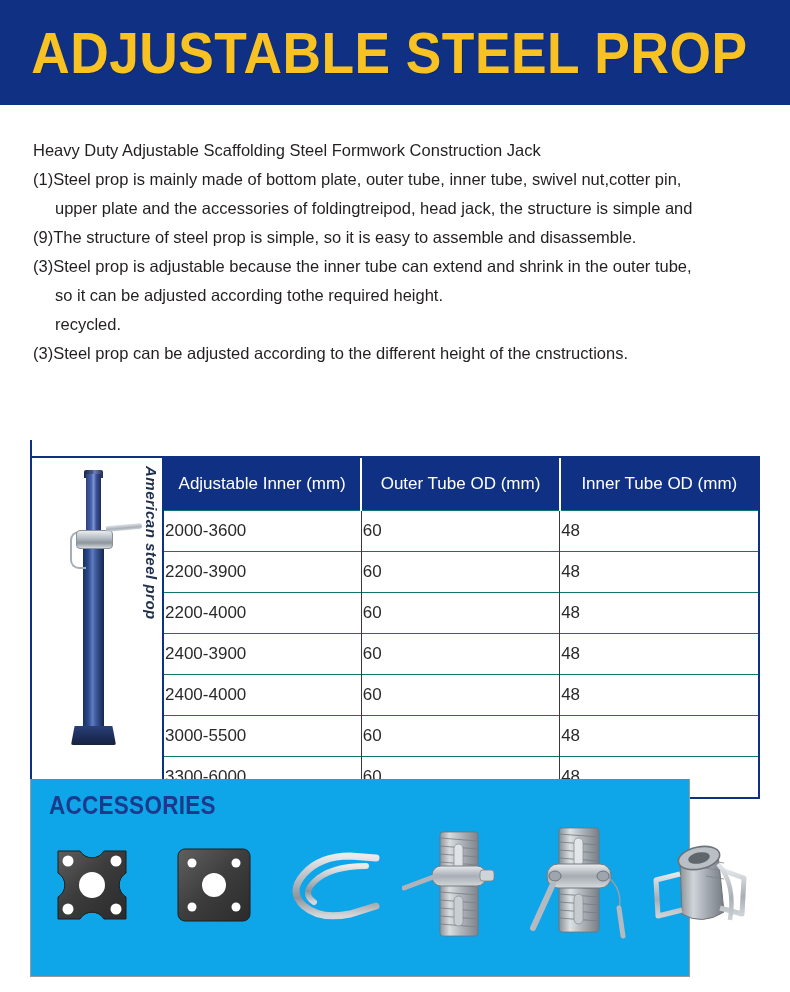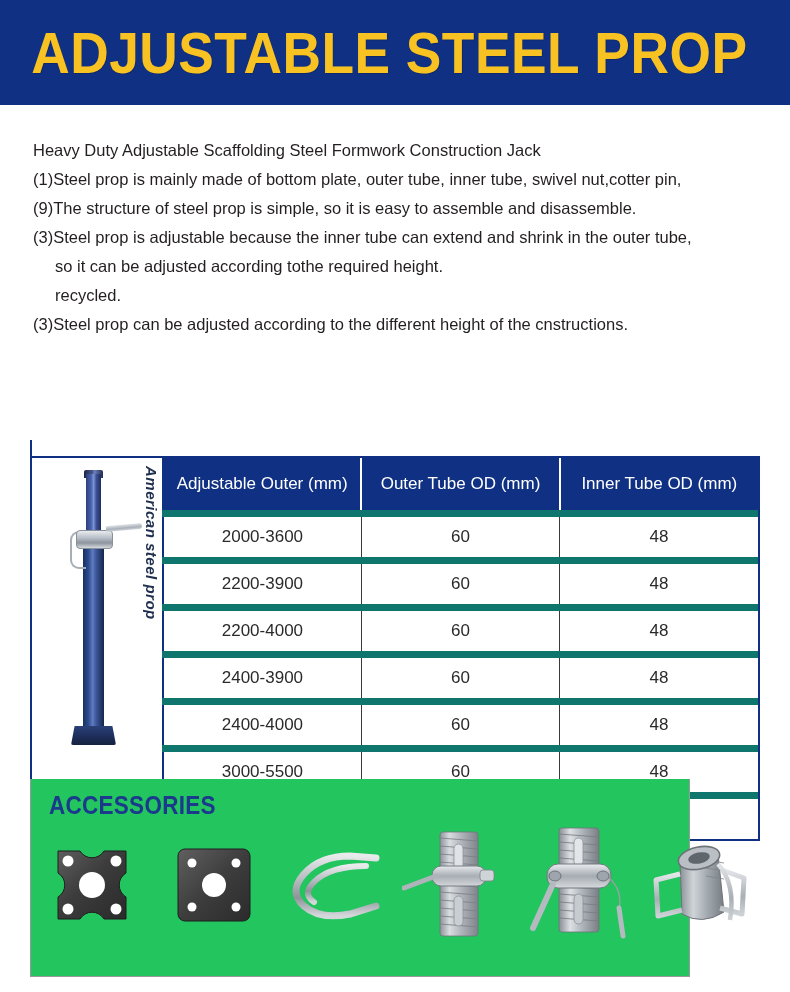--- a/index.html
+++ b/index.html
@@ -184,42 +184,42 @@
     height: 52px;
     text-align: center;
     border-right: 2px solid #ffffff;
     padding: 0 4px;
   }
   th.col-head.last {
     border-right: none;
   }
   td.data-cell {
     height: 38px;
-    text-align: center;
+    text-align: left;
     font-size: 17px;
     color: #2a2a2a;
-    border-top: 7px solid #0f766e;
+    border-top: 1px solid #0f766e;
     border-right: 1px solid #3a3a3a;
     background: #ffffff;
   }
   td.data-cell.last {
     border-right: none;
   }
 
   
   .acc-panel {
     position: absolute;
     left: 30px;
     top: 779px;
     width: 660px;
     height: 198px;
     border: 1px solid #9a9a9a;
     border-top: none;
     box-sizing: border-box;
-    background: #22c55e;
+    background: #0ea5e9;
   }
   .acc-title {
     position: absolute;
     left: 18px;
     top: 12px;
     font-family: "Liberation Sans Narrow", "Liberation Sans", sans-serif;
     font-size: 25px;
     font-weight: bold;
     color: #1b3a8c;
     letter-spacing: 0.3px;
@@ -258,20 +258,21 @@
 </head>
 <body>
 
 <div class="banner">
   <div class="banner-title">ADJUSTABLE STEEL PROP</div>
 </div>
 
 <div class="desc">
   <div class="desc-line">Heavy Duty Adjustable Scaffolding Steel Formwork Construction Jack</div>
   <div class="desc-line">(1)Steel prop is mainly made of bottom plate, outer tube, inner tube, swivel nut,cotter pin,</div>
+  <div class="desc-line indent">upper plate and the accessories of foldingtreipod, head jack, the structure is simple and</div>
   <div class="desc-line">(9)The structure of steel prop is simple, so it is easy to assemble and disassemble.</div>
   <div class="desc-line">(3)Steel prop is adjustable because the inner tube can extend and shrink in the outer tube,</div>
   <div class="desc-line indent">so it can be adjusted according tothe required height.</div>
   <div class="desc-line indent">recycled.</div>
   <div class="desc-line">(3)Steel prop can be adjusted according to the different height of the cnstructions.</div>
 </div>
 
 <div class="left-rule"></div>
 
 <div class="spec-table">
@@ -285,21 +286,21 @@
             <div class="prop-inner-tube"></div>
             <div class="prop-outer-tube"></div>
             <div class="prop-pin"></div>
             <div class="prop-collar"></div>
             <div class="prop-handle"></div>
             <div class="prop-base"></div>
           </div>
           <div class="rot-label">American steel prop</div>
         </div>
       </td>
-      <th class="col-head">Adjustable Outer (mm)</th>
+      <th class="col-head">Adjustable Inner (mm)</th>
       <th class="col-head">Outer Tube OD (mm)</th>
       <th class="col-head last">Inner Tube OD (mm)</th>
     </tr>
 
     <tr>
       <td class="data-cell">2000-3600</td>
       <td class="data-cell">60</td>
       <td class="data-cell last">48</td>
     </tr>
     <tr>

